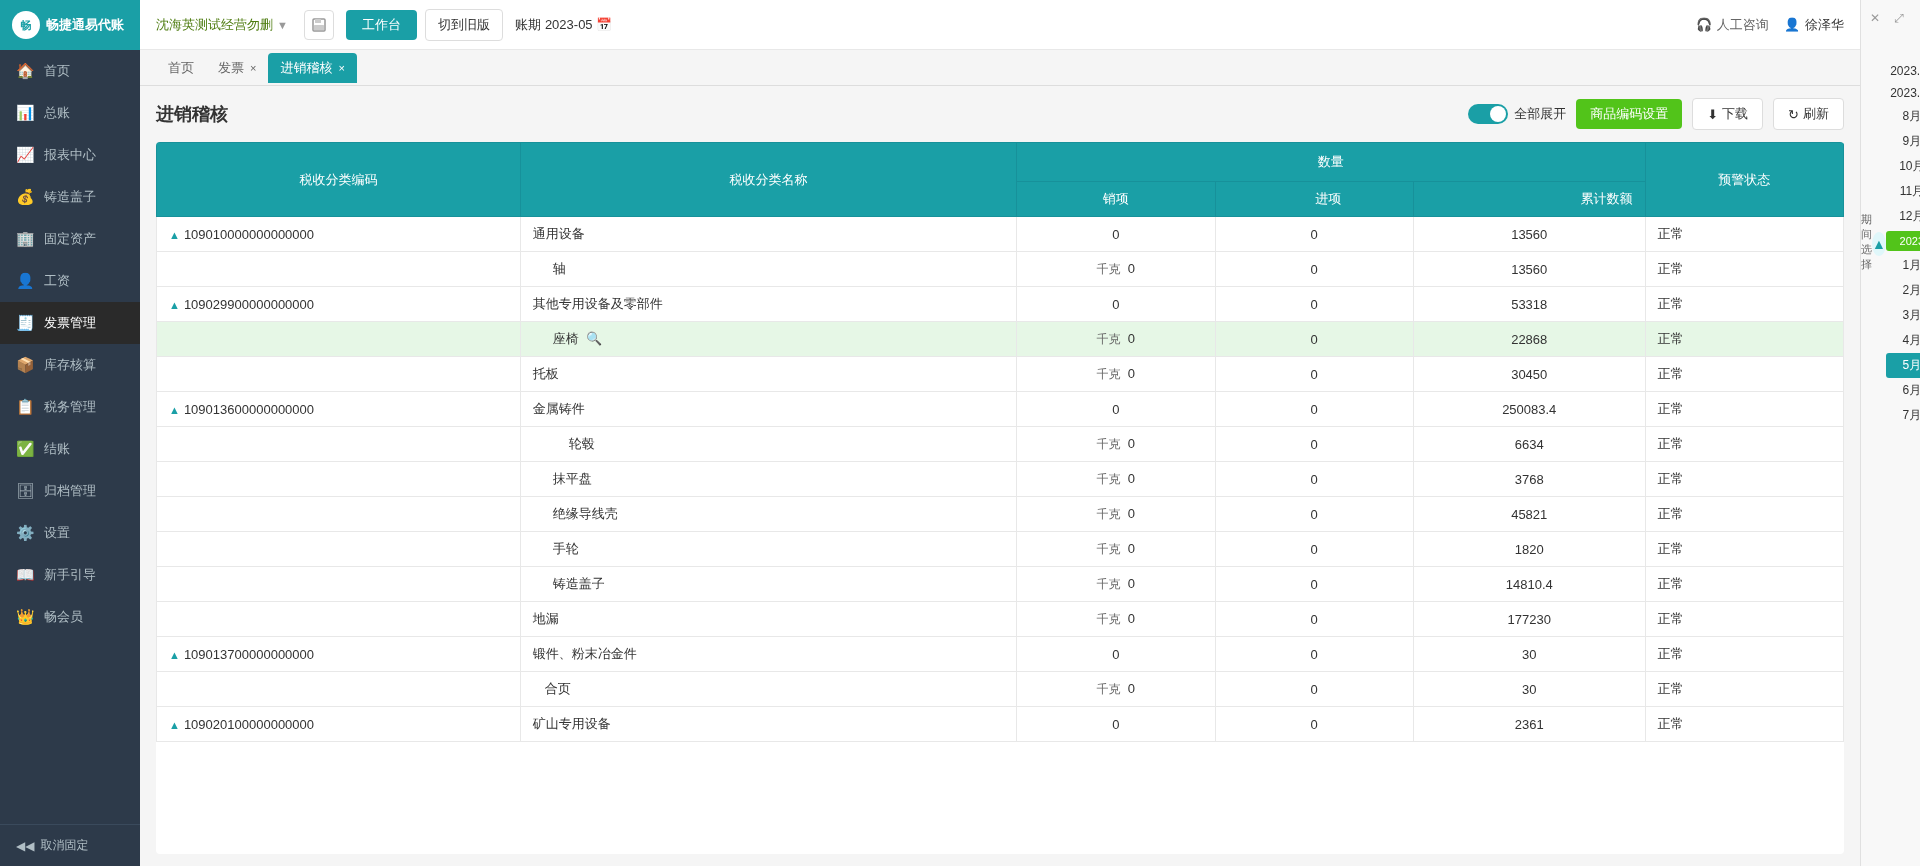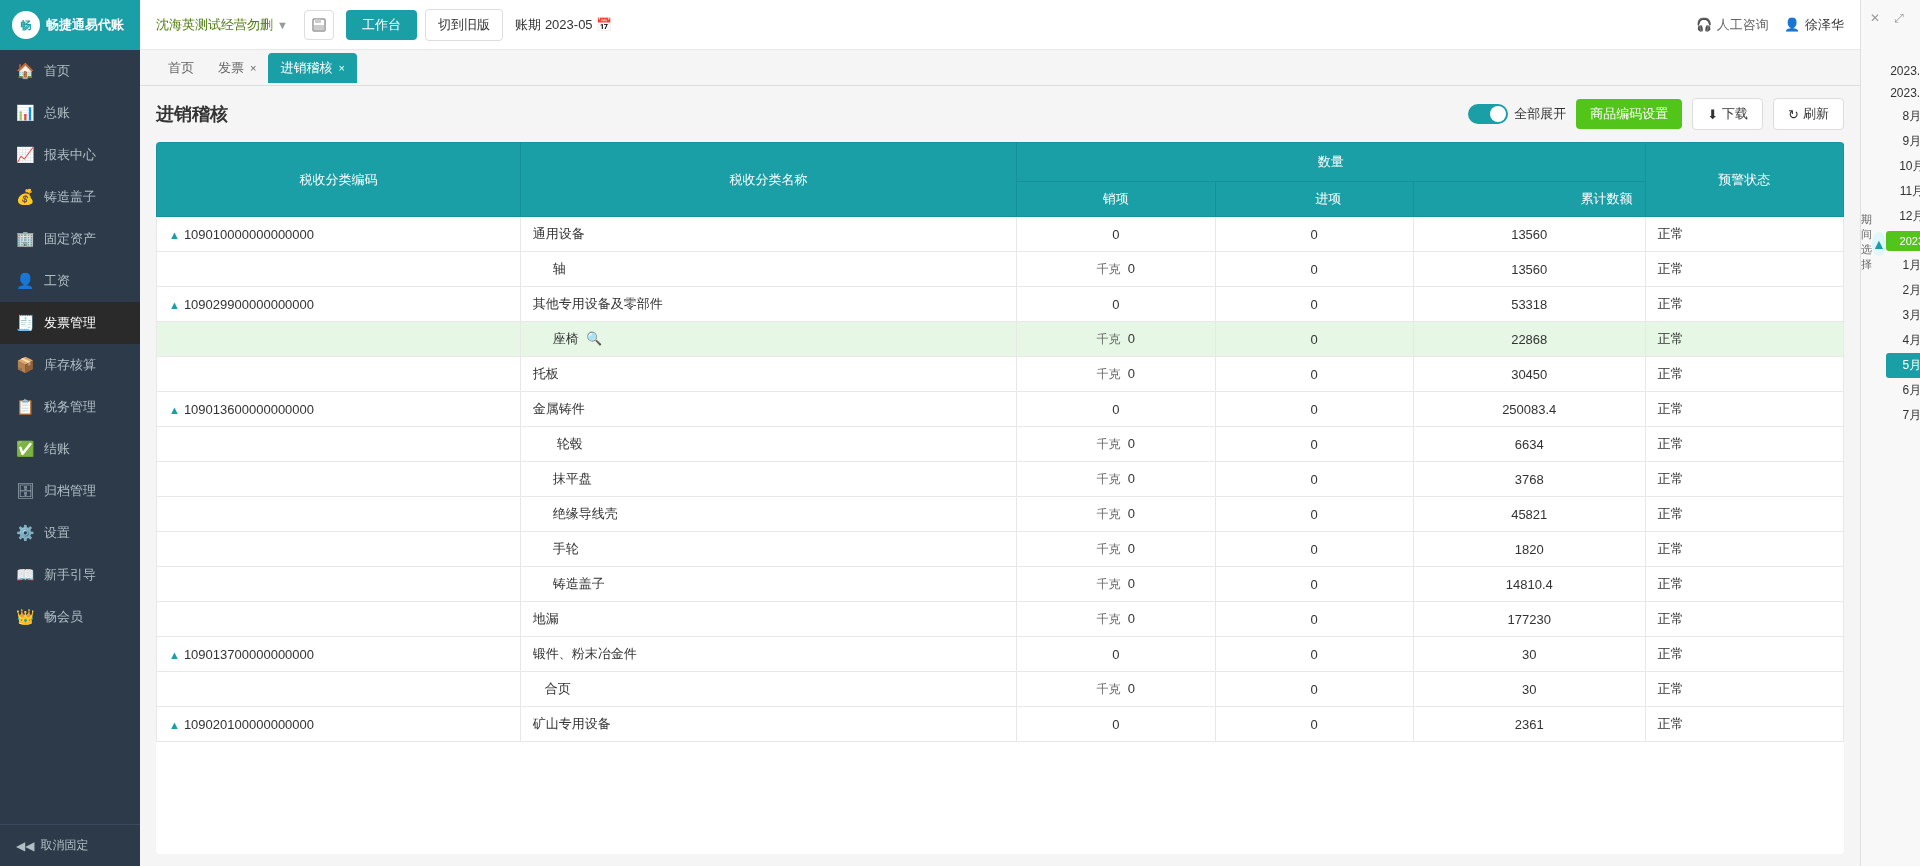--- a/index.html
+++ b/index.html
@@ -574,21 +574,21 @@
           <span class="collapse-icon">▲</span>109013600000000000
         </td>
         <td>金属铸件</td>
         <td class="td-center">0</td>
         <td class="td-center">0</td>
         <td class="td-center">250083.4</td>
         <td>正常</td>
       </tr>
             <tr>
         <td style="padding-left:32px;"></td>
-        <td style="padding-left:36px;">轮毂</td>
+        <td style="padding-left:48px;">轮毂</td>
         <td class="td-center"><span style="color:#666;font-size:12px;">千克</span>&nbsp;&nbsp;0</td>
         <td class="td-center">0</td>
         <td class="td-center">6634</td>
         <td>正常</td>
       </tr>
             <tr>
         <td style="padding-left:32px;"></td>
         <td style="padding-left:32px;">抹平盘</td>
         <td class="td-center"><span style="color:#666;font-size:12px;">千克</span>&nbsp;&nbsp;0</td>
         <td class="td-center">0</td>

